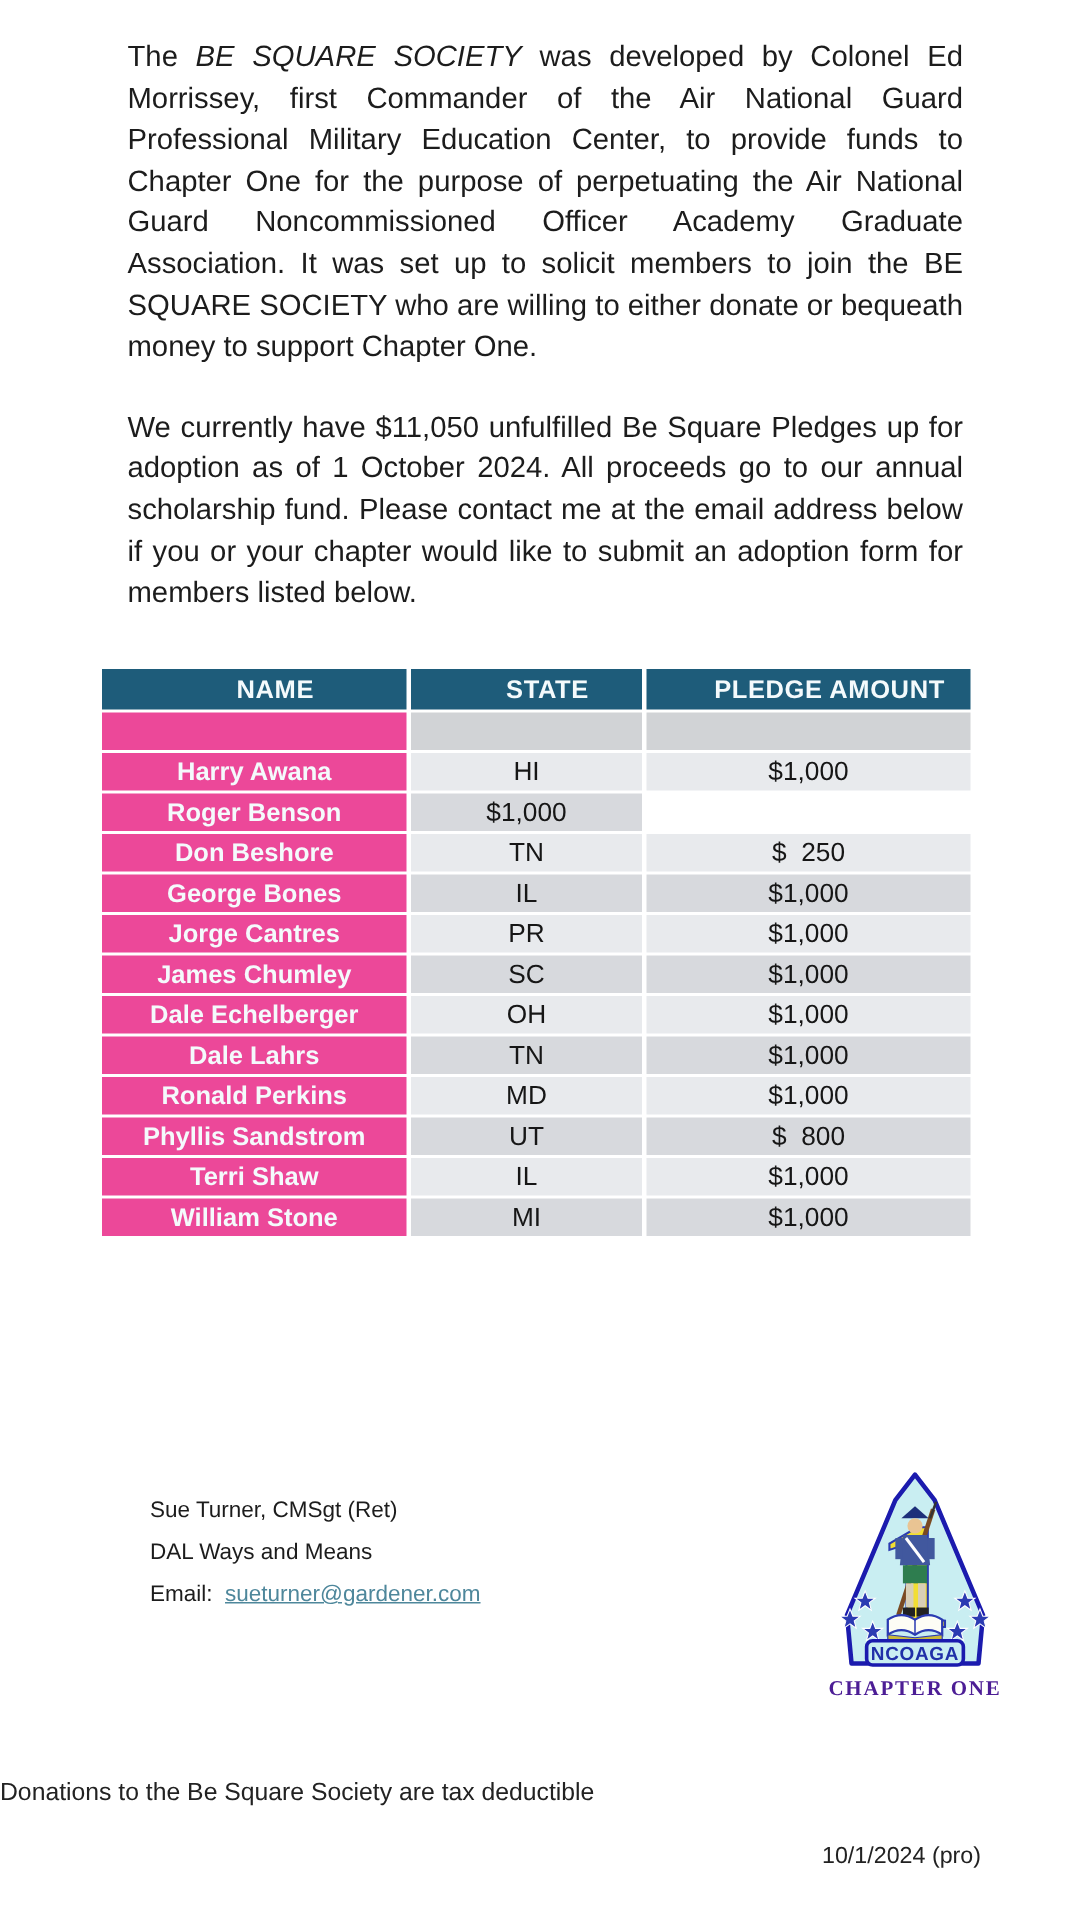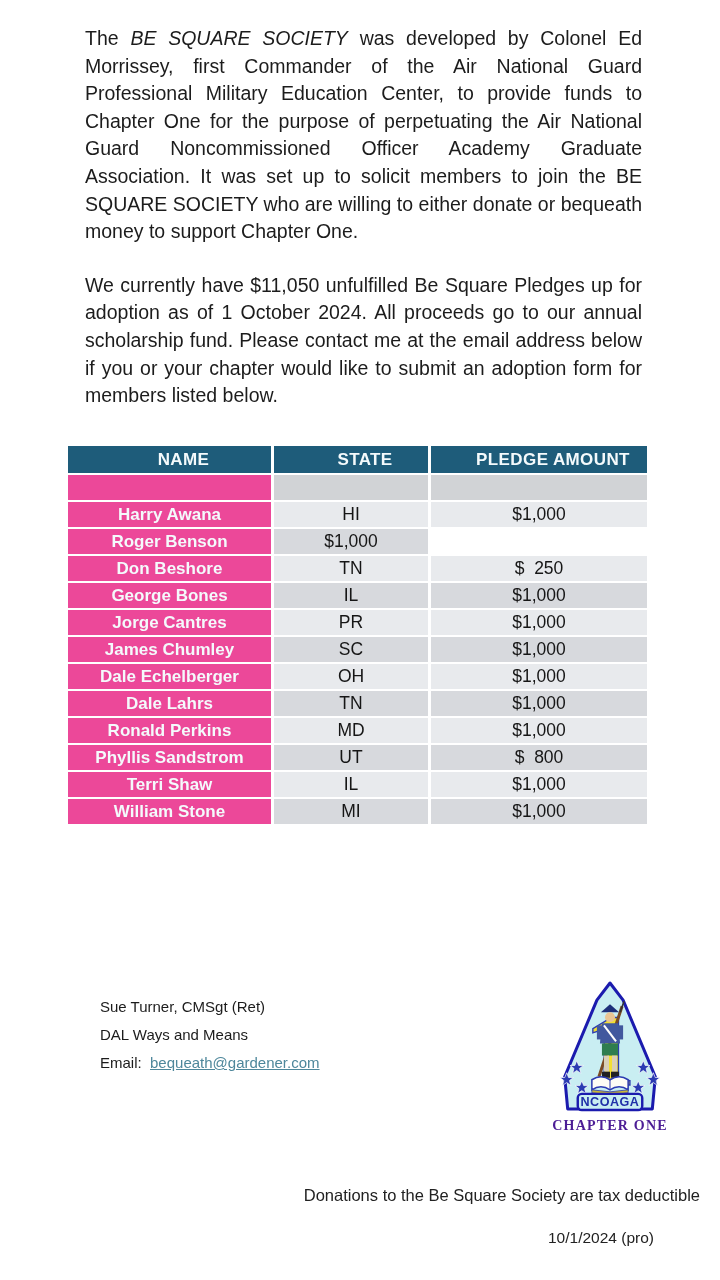--- a/index.html
+++ b/index.html
@@ -32,21 +32,21 @@
   .trow.empty .cell.plain { background:#D1D3D6; }
 
   .contact { position:absolute; left:76px; top:993px; font-size:15px; line-height:28px; color:#1c1c1c;margin-left:24px; }
   .contact a { color:#4E879B; text-decoration:underline; }
 
   .logo { position:absolute; left:549px; top:979px; width:122px; text-align:center; }
   .logo-caption {
     margin-top:1px; font-family:"Liberation Serif", serif; font-weight:bold;
     font-size:14px; letter-spacing:1.2px; color:#4c1d95; white-space:nowrap;
   }
-  .footnote { position:absolute; top:1186px; left:0; width:700px; text-align:right; font-size:16.5px; color:#222; }
+  .footnote { position:absolute; top:1186px; left:0; width:700px; text-align:left; font-size:16.5px; color:#222; }
   .datestamp { position:absolute; top:1229px; right:66px; font-size:15.5px; color:#222; }
 </style>
 </head>
 <body>
 
 <div class="page">
 
 
   <p class="para"><span>The </span><span class="ital">BE SQUARE SOCIETY</span><span> was developed by Colonel Ed Morrissey, first Commander of the Air National Guard Professional Military Education Center, to provide funds to Chapter One for the purpose of perpetuating the Air National Guard Noncommissioned Officer Academy Graduate Association. It was set up to solicit members to join the BE SQUARE SOCIETY who are willing to either donate or bequeath money to support Chapter One.</span></p>
 
@@ -121,21 +121,21 @@
       <div class="trow dark">
         <div class="cell name">William Stone</div>
         <div class="cell plain">MI</div>
         <div class="cell plain">$1,000</div>
       </div>
     </div>
 
   <div class="contact">
     <div>Sue Turner, CMSgt (Ret)</div>
     <div>DAL Ways and Means</div>
-    <div><span style="white-space:pre">Email:&nbsp; </span><a href="#">bequeath@gardener.com</a></div>
+    <div><span style="white-space:pre">Email:&nbsp; </span><a href="#">sueturner@gardener.com</a></div>
   </div>
 
   <div class="logo">
     <svg width="122" height="134" viewBox="0 0 120 133">
 
       <polygon points="60,4 73,21 105,97 102,129 18,129 15,97 47,21" fill="#C9EEF2" stroke="#1B1BAE" stroke-width="3" stroke-linejoin="round"></polygon>
 
       <text x="60" y="105" text-anchor="middle" font-family="Liberation Serif, serif" font-weight="bold" font-size="100" fill="#F2DE33" stroke="#2B3BB2" stroke-width="1.4">1</text>
 
       <g fill="#2B3BB2" stroke="#ffffff" stroke-width="0.7">

